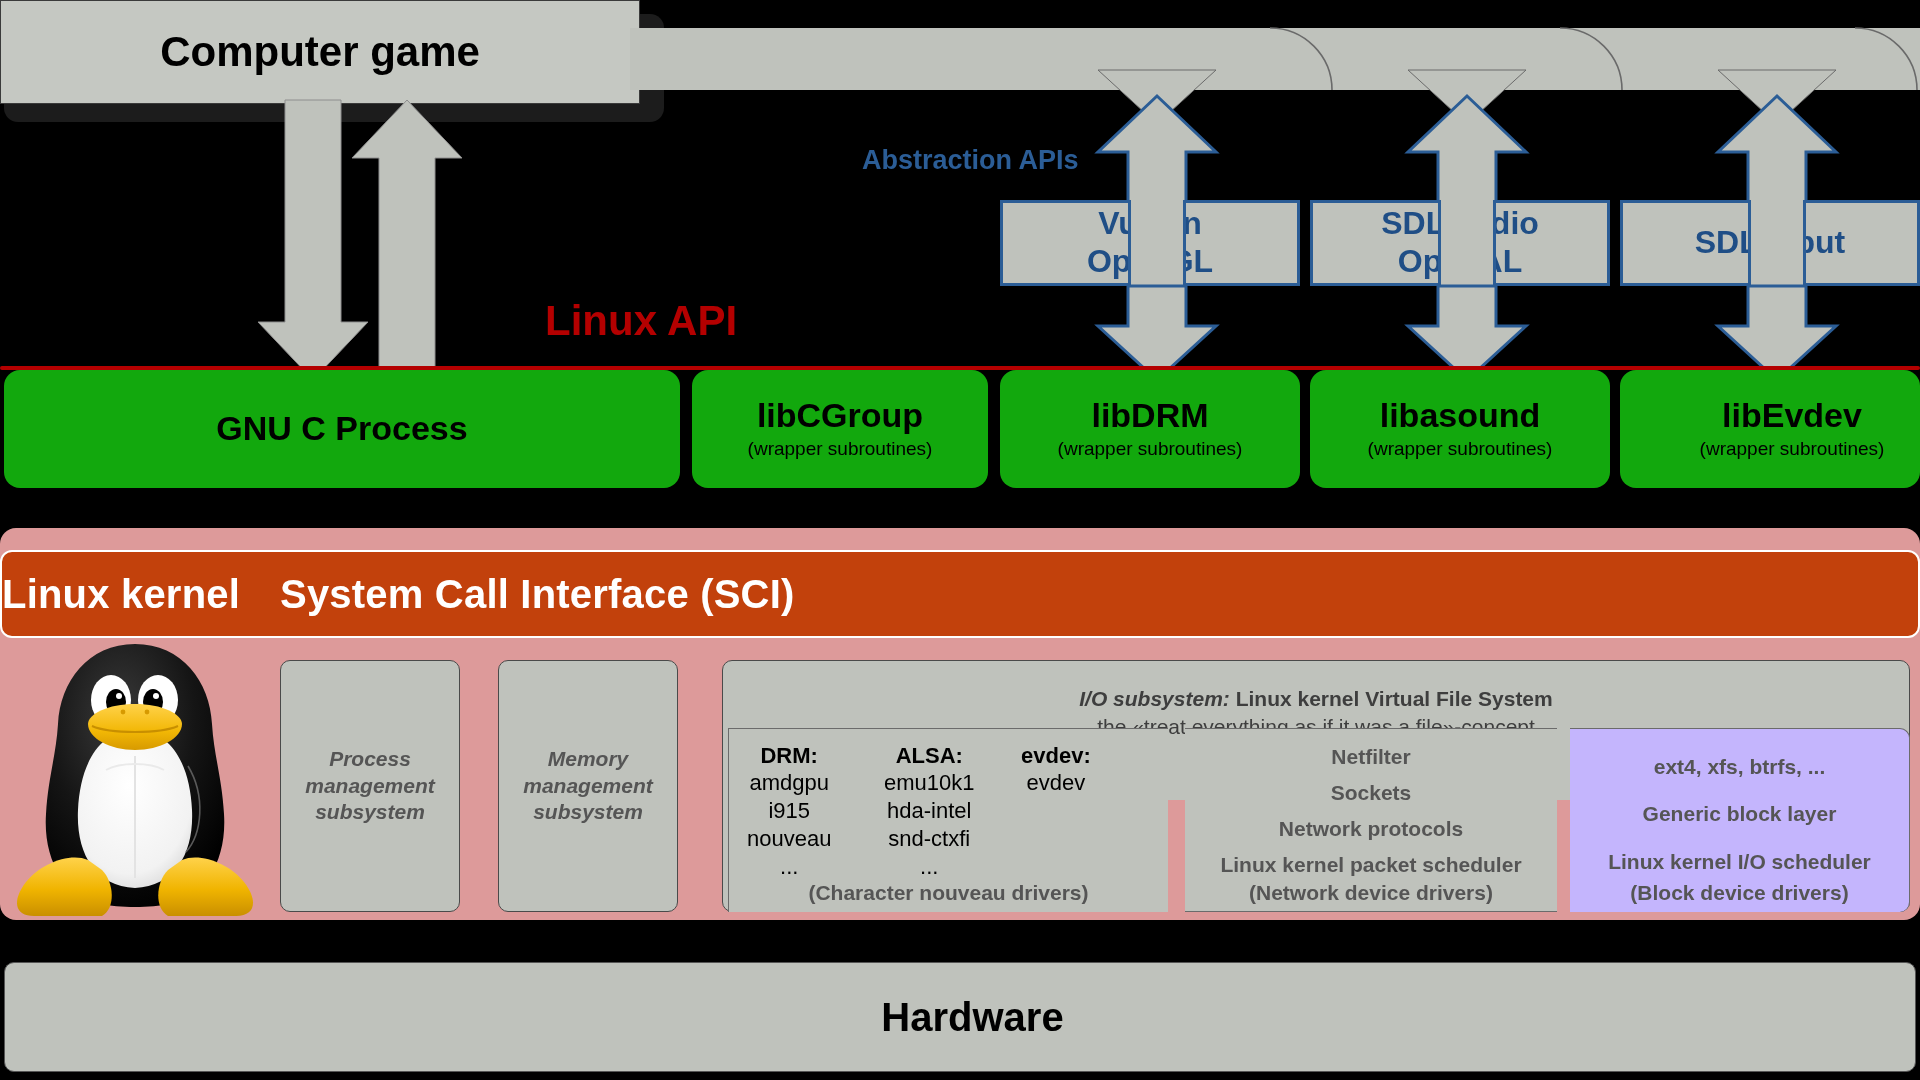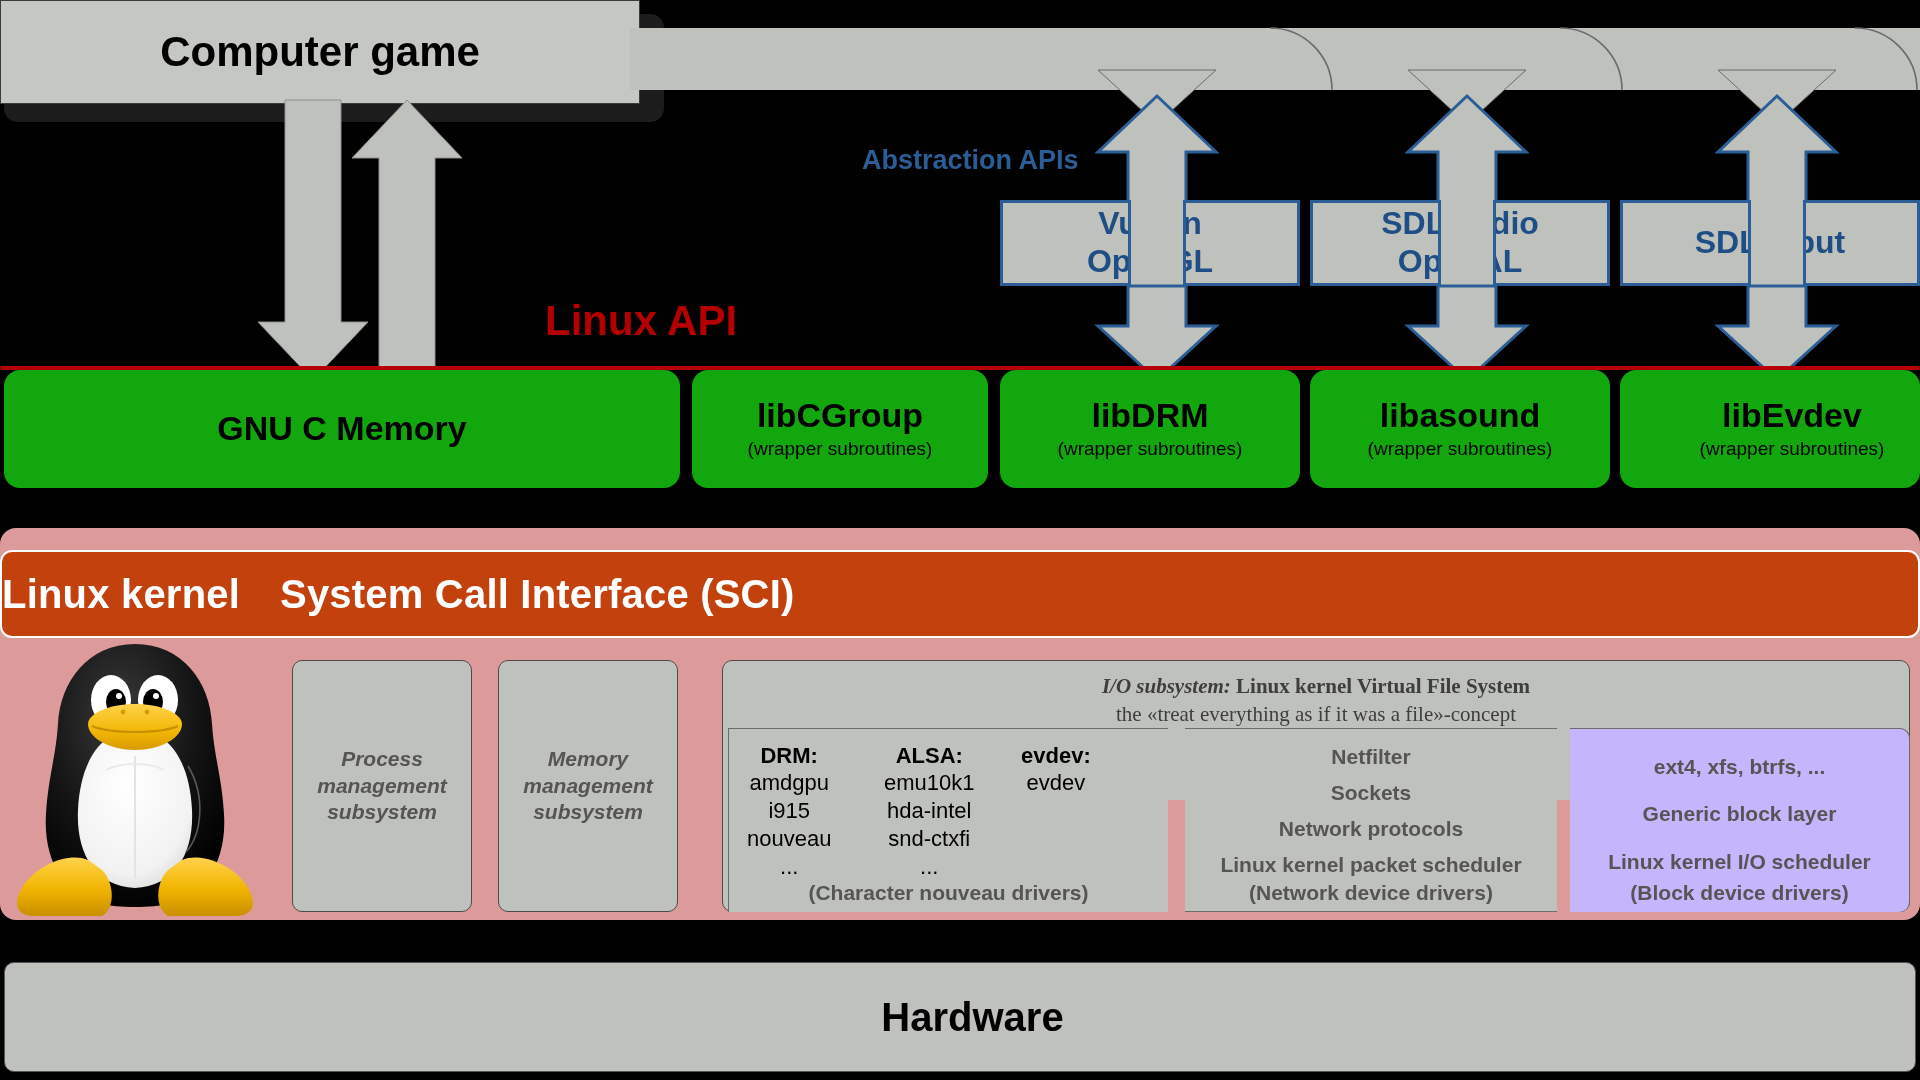--- a/index.html
+++ b/index.html
@@ -46,21 +46,21 @@
 
   .subbox{
     background:#bfc2bc;border:1px solid #4a4a4a;border-radius:10px;
     display:flex;align-items:center;justify-content:center;text-align:center;
     color:#555;font-style:italic;font-weight:bold;font-size:21px;line-height:1.28;
   }
   .iobox{
     background:#bfc2bc;border:1px solid #4a4a4a;border-radius:10px;
     color:#555;
   }
-  .iohead{ text-align:center;padding-top:12px;font-size:21px;color:#3e3e3e;line-height:1.32;font-family:Liberation Serif, serif;}
+  .iohead{ text-align:center;padding-top:24px;font-size:21px;color:#3e3e3e;line-height:1.32;}
   .iohead .em{font-style:italic;font-weight:bold;}
   .iohead .bd{font-weight:bold;}
   .iohead .ln2{font-weight:normal;font-style:normal;}
 
   .drvcol{position:absolute;color:#222;}
   .drvcol .hd{font-weight:bold;font-size:22px;color:#000;}
   .drvcol .ln{font-size:22px;color:#000;line-height:1.28;}
   .caption{position:absolute;width:100%;text-align:center;
            font-weight:bold;font-size:21px;color:#555;}
   .netlist{position:absolute;text-align:center;color:#555;
@@ -156,21 +156,21 @@
 
   <svg class="abs" style="left:352px;top:100px;width:110px;height:280px;">
     <polygon points="55,0 110,58 83,58 83,280 27,280 27,58 0,58" fill="#bfc2bc" stroke="#8e8e8e" stroke-width="1"></polygon>
   </svg>
 
   <div class="lbl-linuxapi" style="left:545px;top:297px;">Linux API</div>
 
   <div class="abs" style="left:0;top:366px;width:1920px;height:4px;background:#b40000;border-radius:3px;"></div>
 
   <div class="abs greenbox" style="left:4px;top:370px;width:676px;height:118px;">
-    <div class="gtitle">GNU C Memory</div>
+    <div class="gtitle">GNU C Process</div>
   </div>
 
   <div class="abs greenbox" style="left:692px;top:370px;width:296px;height:118px;">
     <div class="gtitle">libCGroup</div>
     <div class="gsub">(wrapper subroutines)</div>
   </div>
 
   <div class="abs greenbox" style="left:1000px;top:370px;width:300px;height:118px;">
     <div class="gtitle">libDRM</div>
     <div class="gsub">(wrapper subroutines)</div>
@@ -244,21 +244,21 @@
     <circle cx="137" cy="74" r="2.4" fill="#d79a00"></circle>
 
     <path d="M178,128 C196,158 192,196 176,214" stroke="#5a5a5a" stroke-width="1.6" fill="none"></path>
 
     <path d="M78,222 C60,214 30,226 16,244 C2,262 4,278 24,278
              L92,278 C106,270 104,244 92,232 Z" fill="url(#gFoot)"></path>
     <path d="M172,222 C190,214 220,226 234,244 C248,262 246,278 226,278
              L158,278 C144,270 146,244 158,232 Z" fill="url(#gFoot)"></path>
   </svg>
 
-  <div class="abs subbox" style="left:292px;top:660px;width:180px;height:252px;">
+  <div class="abs subbox" style="left:280px;top:660px;width:180px;height:252px;">
     <span style="white-space:pre-line;">Process
 management
 subsystem</span>
   </div>
   <div class="abs subbox" style="left:498px;top:660px;width:180px;height:252px;">
     <span style="white-space:pre-line;">Memory
 management
 subsystem</span>
   </div>
 

